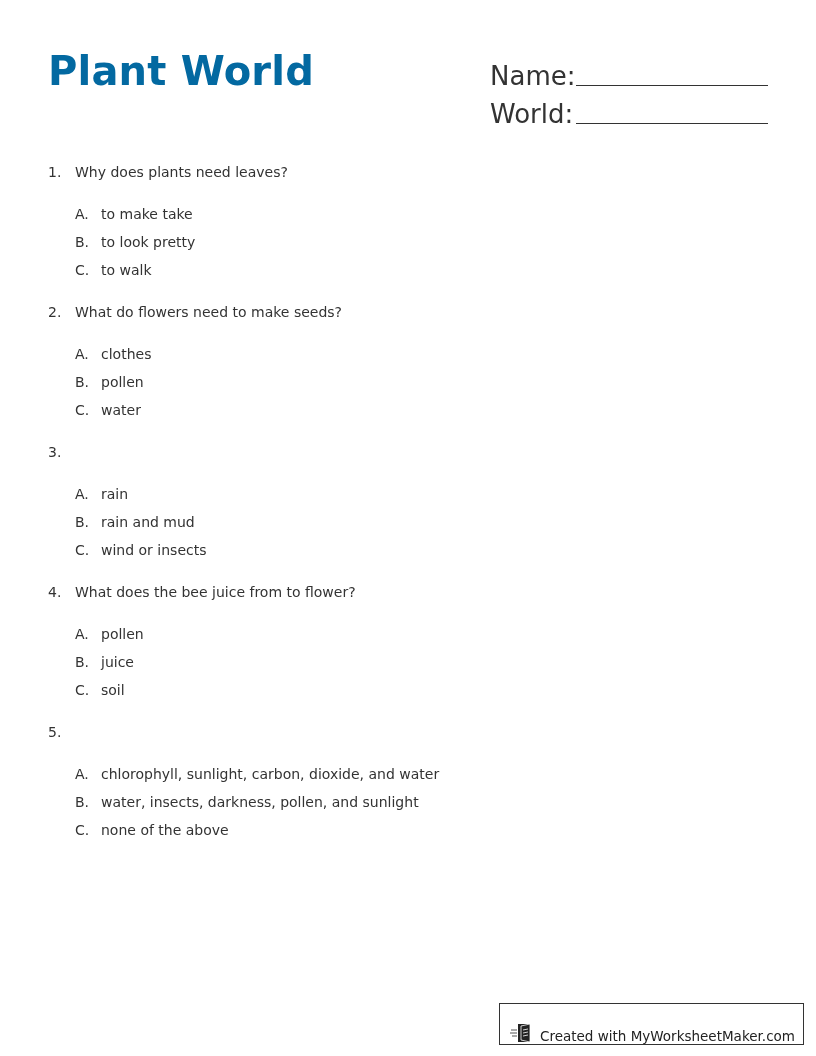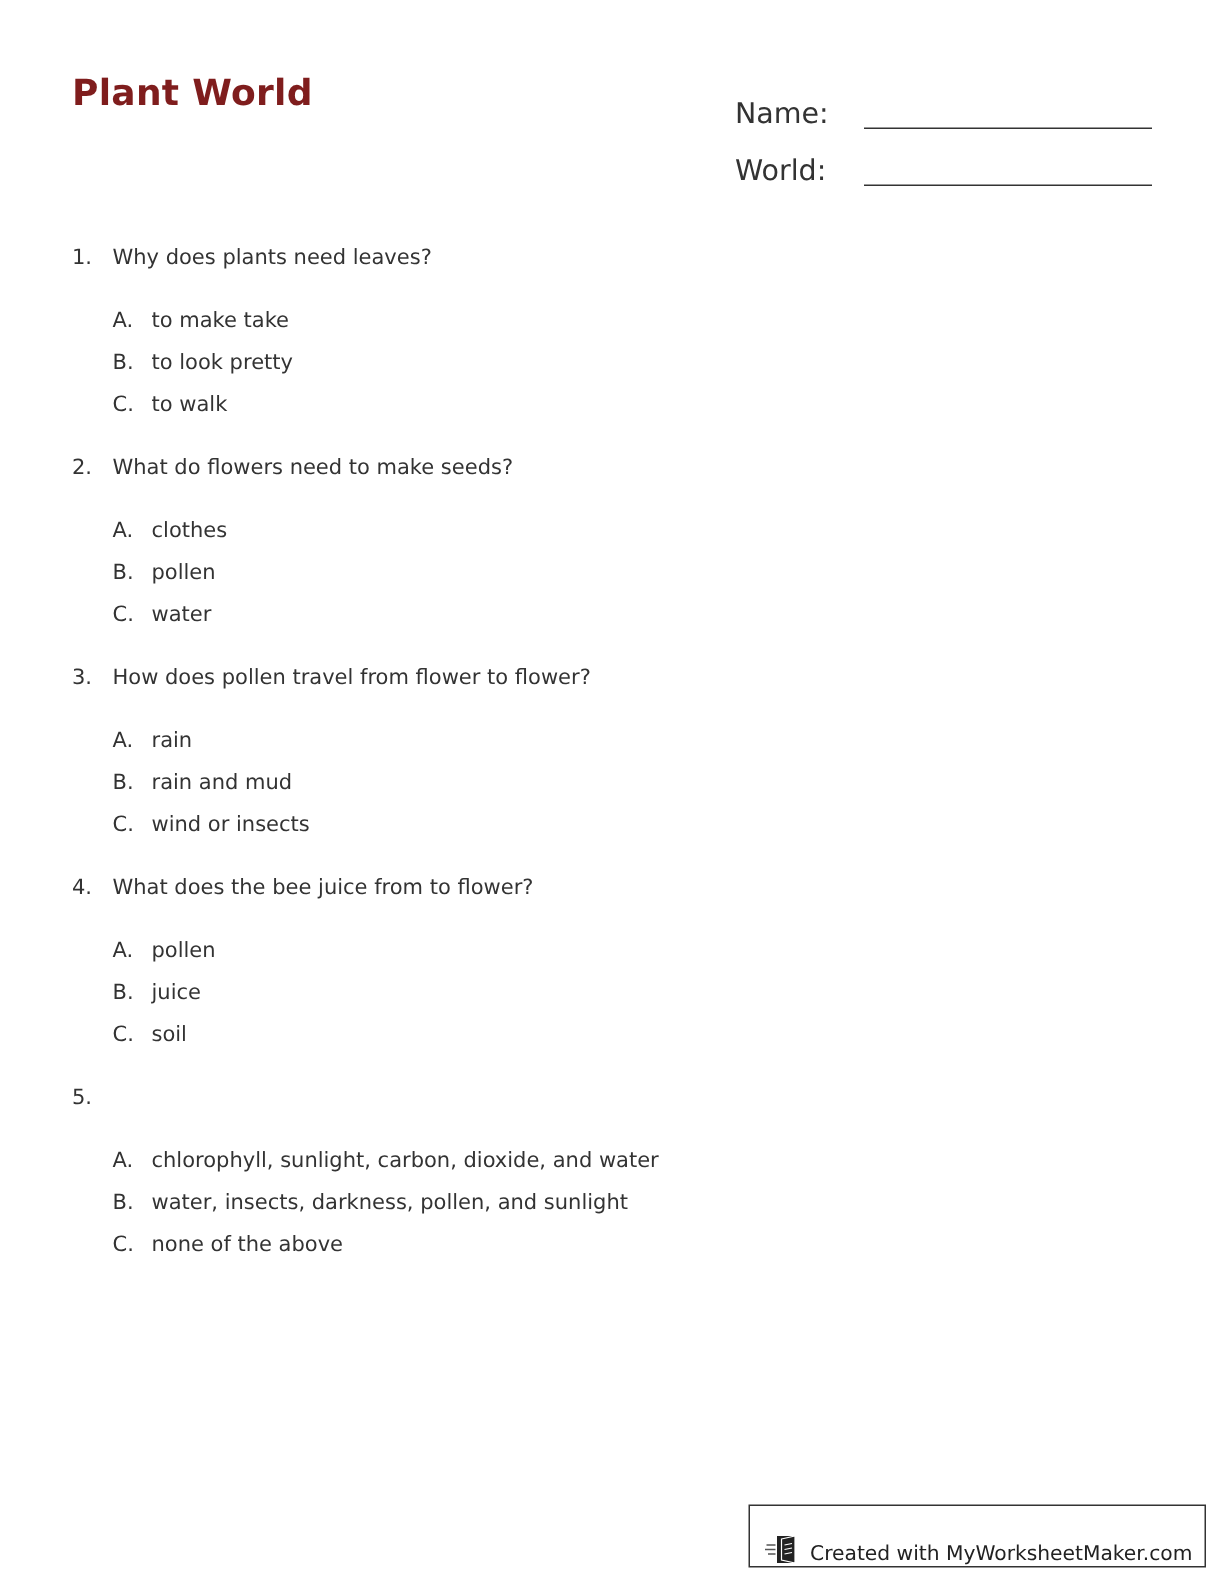--- a/index.html
+++ b/index.html
@@ -12,40 +12,41 @@
       height: 1056px;
       position: relative;
       overflow: hidden;
       font-family: "DejaVu Sans", sans-serif;
       color: #2b2b2b;
     }
     .page-title {
       position: absolute;
       left: 48px;
       top: 48px;
-      font-size: 24px;
+      font-size: 40px;
       font-weight: bold;
-      color: #7f1d1d;
+      color: #0369a1;
       letter-spacing: 0.2px;
       margin: 0;
     }
     .header-fields {
       position: absolute;
       left: 490px;
       top: 50px;
       width: 280px;
     }
     .field-row {
       display: flex;
       align-items: flex-end;
       height: 38px;
     }
     .field-label {
       width: 80px;
-      font-size: 19px;
+      text-align: right;
+      font-size: 26px;
       color: #333333;
       padding-right: 6px;
       line-height: 24px;
     }
     .field-line {
       width: 192px;
       border-bottom: 1.5px solid #333333;
       height: 24px;
       margin-bottom: 2px;
     }
@@ -157,21 +158,20 @@
       <div class="opt-line">
         <span class="opt-letter">C.</span>
         <span>water</span>
       </div>
     </div>
   </div>
 
   <div class="question">
     <div class="q-line">
       <span class="q-num">3.</span>
-      <span>How does pollen travel from flower to flower?</span>
     </div>
     <div class="options">
       <div class="opt-line">
         <span class="opt-letter">A.</span>
         <span>rain</span>
       </div>
       <div class="opt-line">
         <span class="opt-letter">B.</span>
         <span>rain and mud</span>
       </div>

